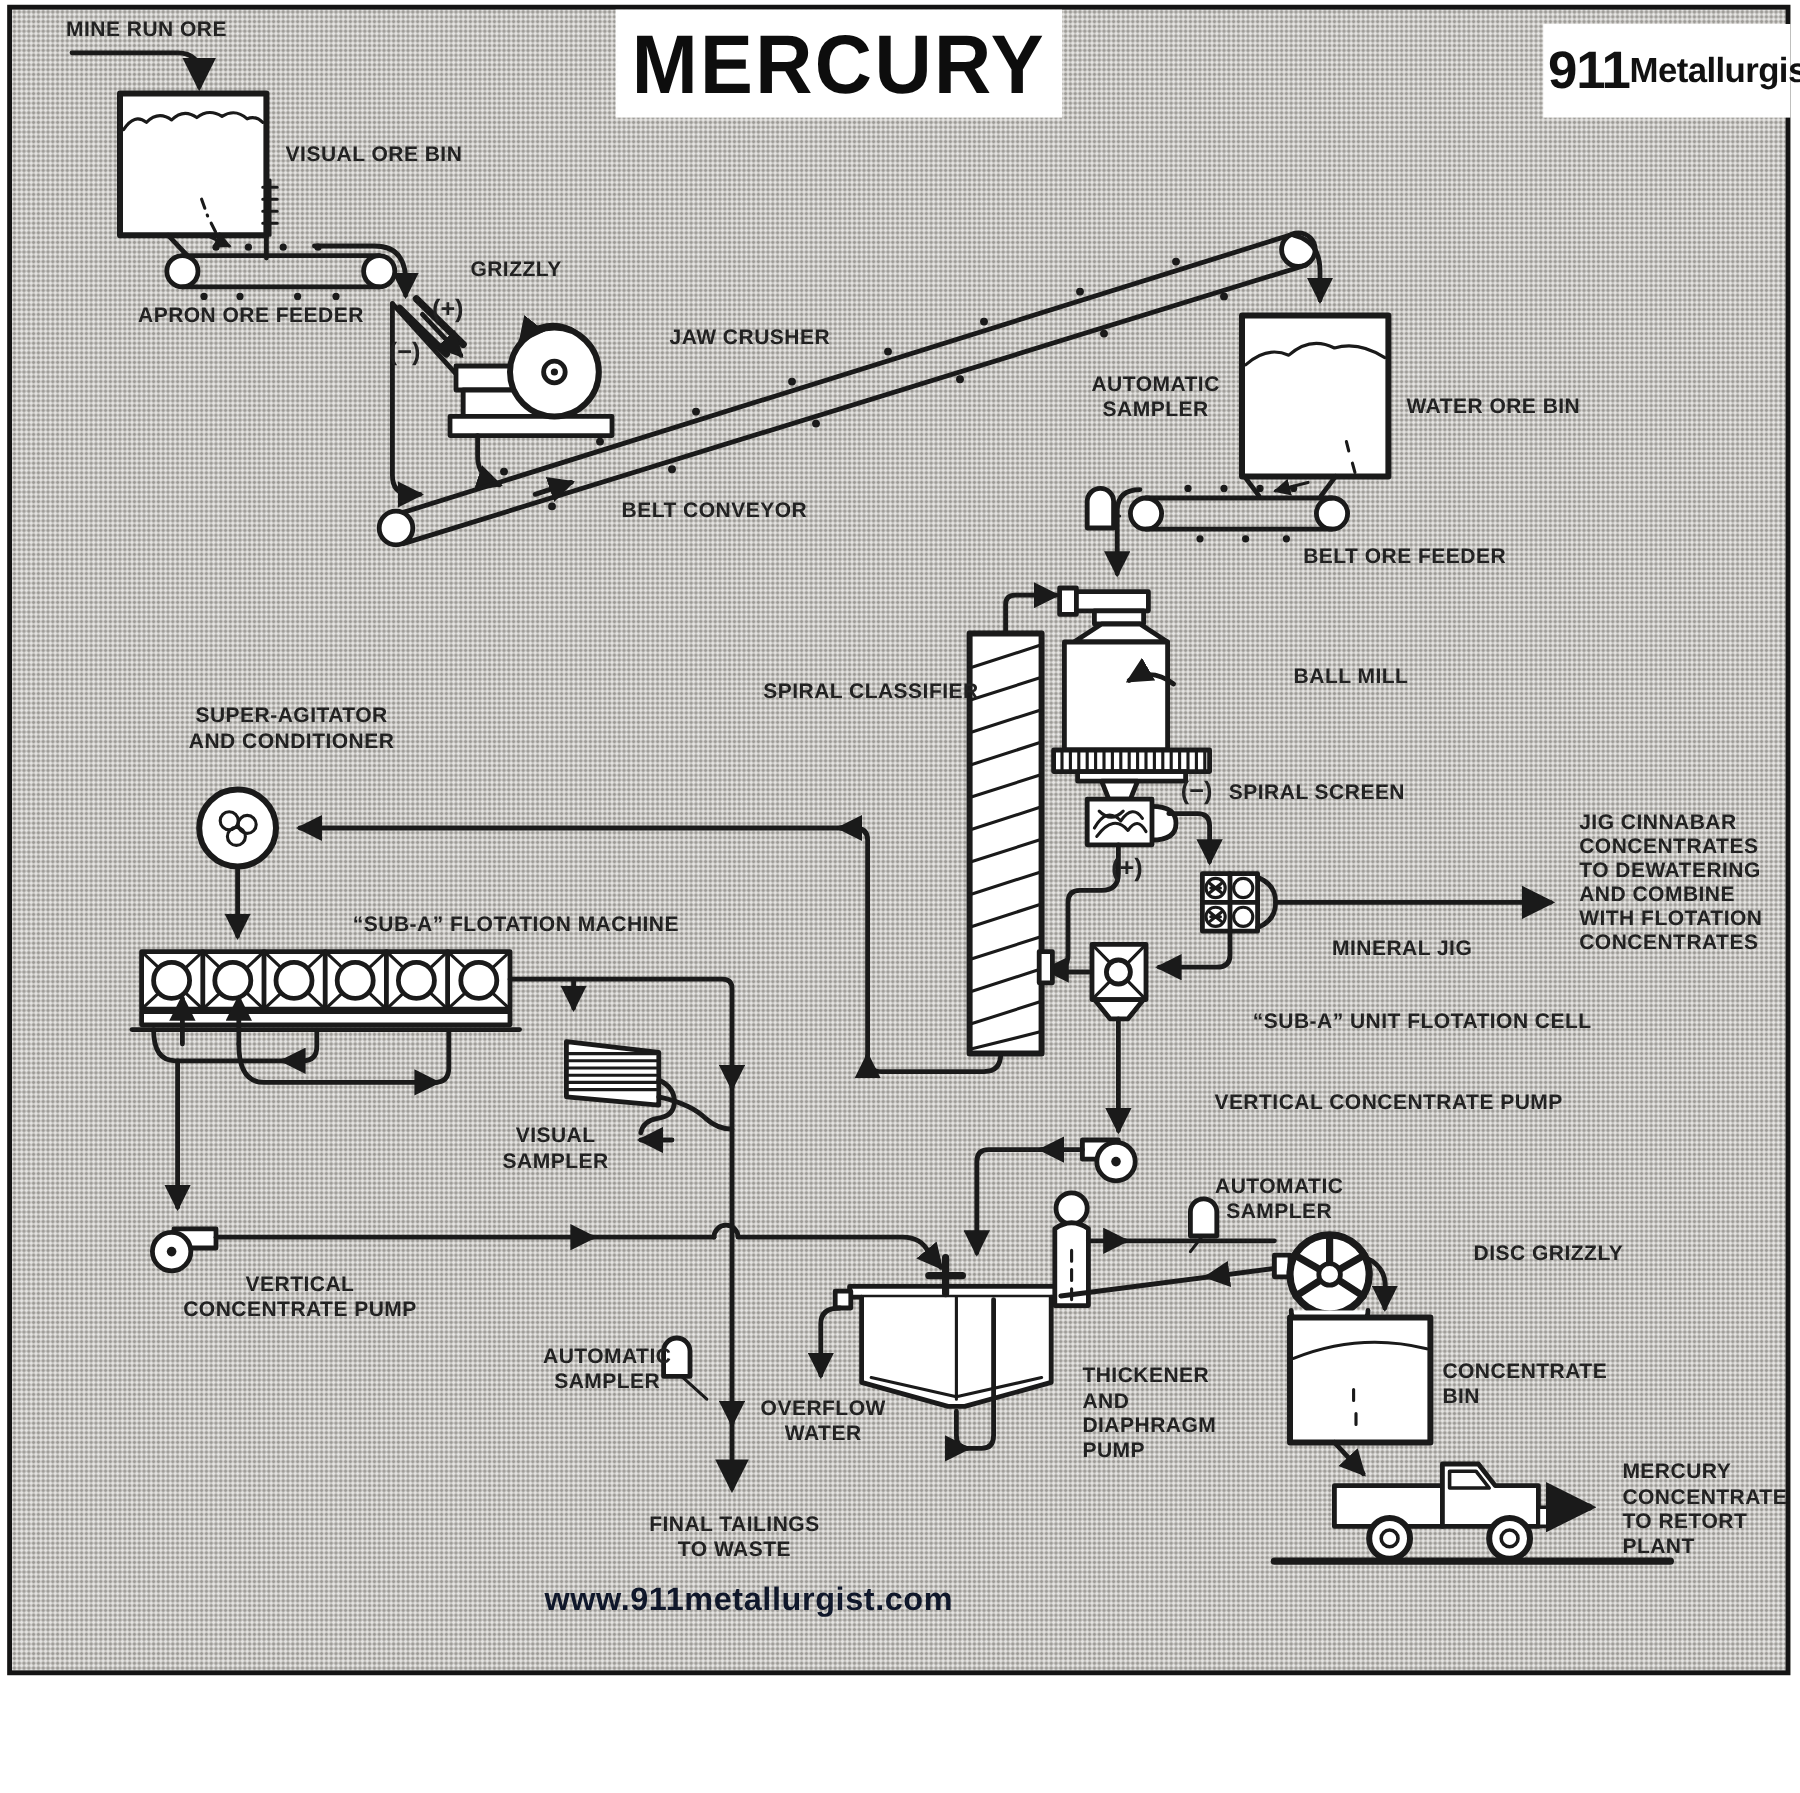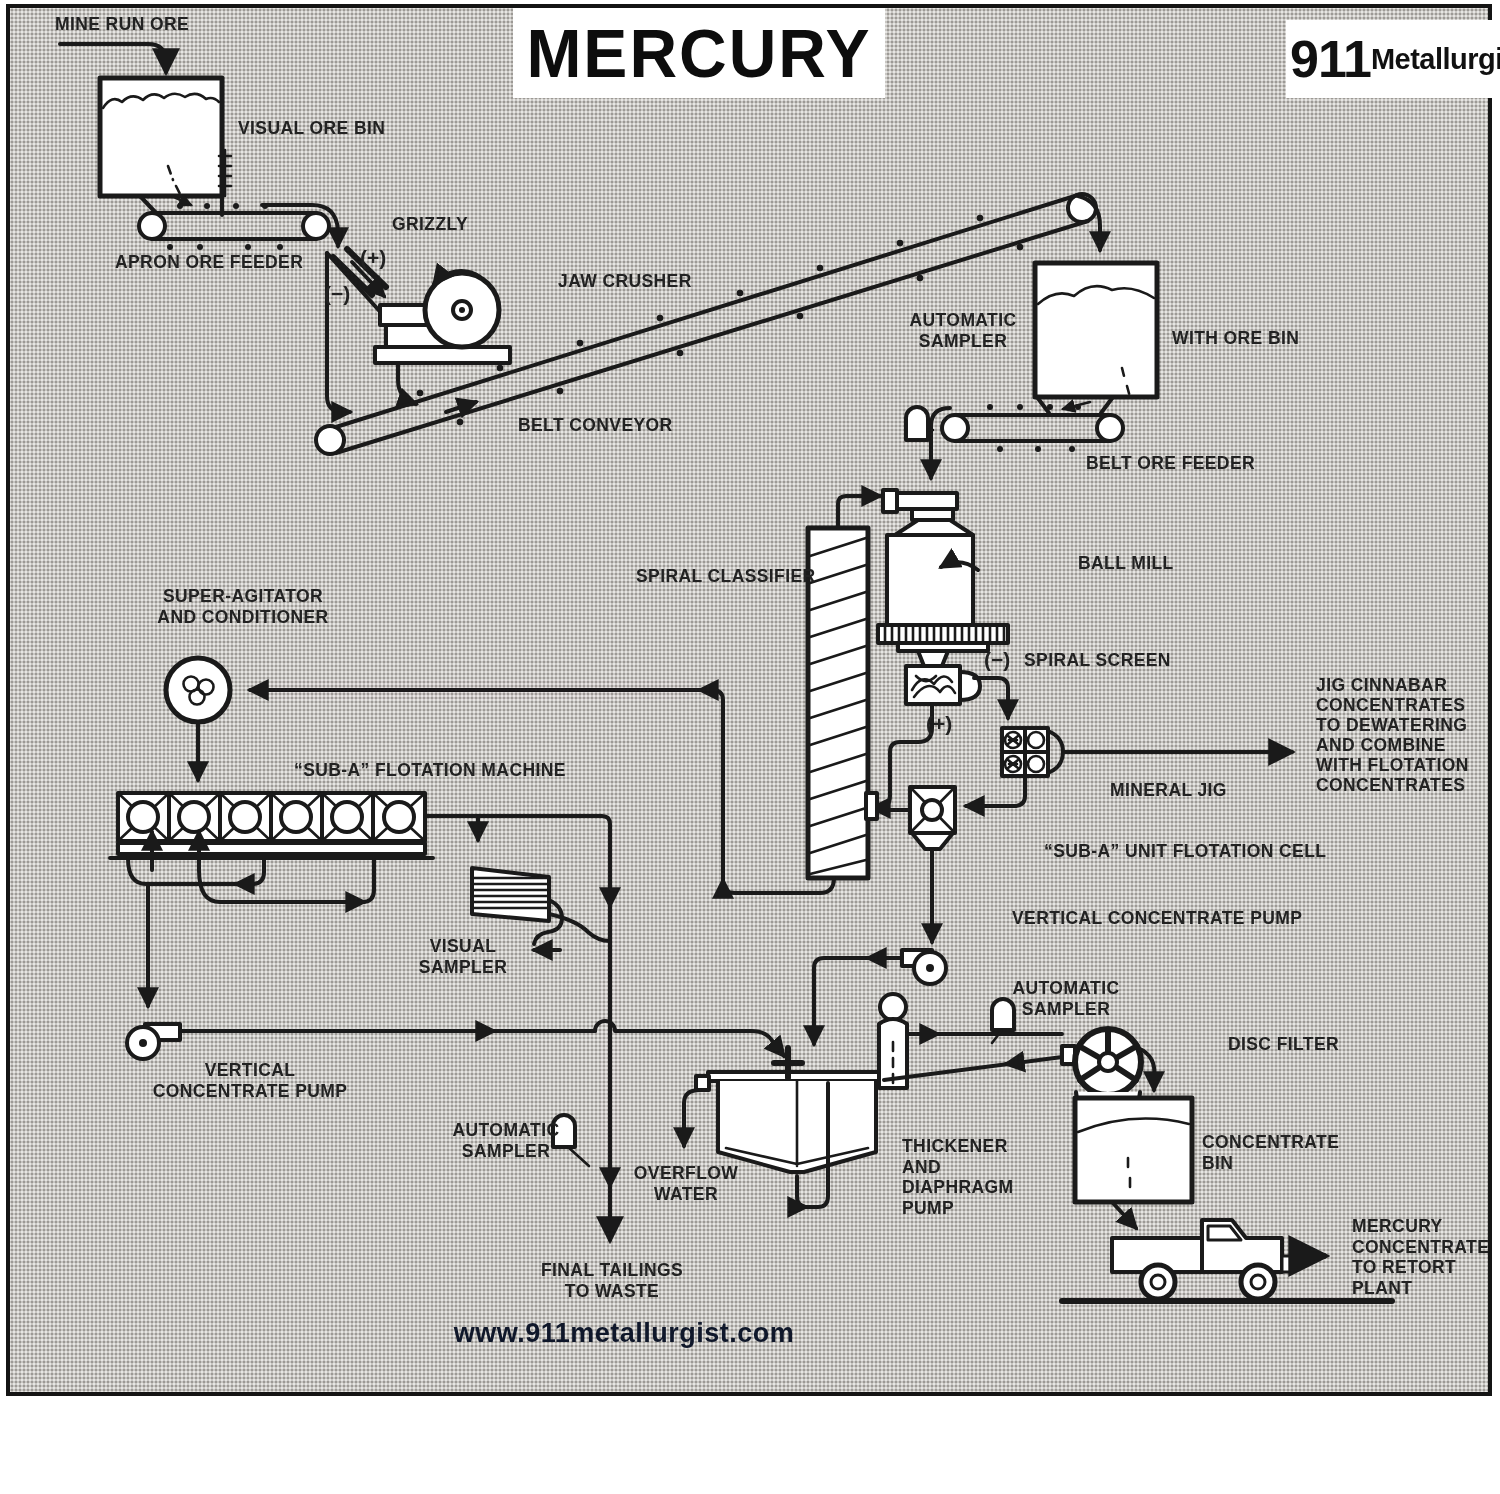--- a/index.html
+++ b/index.html
@@ -20,21 +20,21 @@
   .lbl{position:absolute;color:#222222;font-weight:bold;font-size:17.5px;line-height:1.18;
        letter-spacing:.4px;white-space:pre-line;}
   .ctr{transform:translateX(-50%);text-align:center;}
   .sign{font-size:21px;letter-spacing:0;}
   #title-box{position:absolute;left:513px;top:8px;width:372px;height:90px;background:#ffffff;
              display:flex;align-items:center;justify-content:center;}
   #title-box span{font-size:66px;font-weight:bold;letter-spacing:2px;color:#0d0d0d;
                   transform:scaleY(1.05);}
   #logo-box{position:absolute;left:1286px;top:20px;width:206px;height:78px;background:#ffffff;
             display:flex;align-items:center;}
-  #logo-num{font-size:52px;font-weight:bold;color:#111;margin-left:4px;letter-spacing:-1px;}
+  #logo-num{font-size:44px;font-weight:bold;color:#111;margin-left:4px;letter-spacing:-1px;}
   #logo-name{font-size:29px;font-weight:bold;color:#111;letter-spacing:-.5px;}
   #caption{position:absolute;left:739px;top:1438px;transform:translateX(-50%);
            font-size:41px;font-weight:bold;color:#111;letter-spacing:7px;word-spacing:16px;
            white-space:nowrap;}
   #website{position:absolute;left:624px;top:1318px;transform:translateX(-50%);
            font-size:27px;font-weight:bold;color:#0f172a;letter-spacing:.5px;}
   .jigtxt{line-height:1.14;}
 </style>
 </head>
 <body>
@@ -330,21 +330,21 @@
   <div class="lbl" style="left:55px;top:14px;">MINE RUN ORE</div>
   <div class="lbl" style="left:238px;top:118px;">VISUAL ORE BIN</div>
   <div class="lbl" style="left:115px;top:252px;">APRON ORE FEEDER</div>
   <div class="lbl" style="left:392px;top:214px;">GRIZZLY</div>
   <div class="lbl sign" style="left:360px;top:246px;">(+)</div>
   <div class="lbl sign" style="left:324px;top:282px;">(−)</div>
   <div class="lbl" style="left:558px;top:271px;">JAW CRUSHER</div>
   <div class="lbl" style="left:518px;top:415px;">BELT CONVEYOR</div>
   <div class="lbl ctr" style="left:963px;top:310px;">AUTOMATIC
 SAMPLER</div>
-  <div class="lbl" style="left:1172px;top:328px;">WITH ORE BIN</div>
+  <div class="lbl" style="left:1172px;top:328px;">WATER ORE BIN</div>
   <div class="lbl" style="left:1086px;top:453px;">BELT ORE FEEDER</div>
   <div class="lbl" style="left:1078px;top:553px;">BALL MILL</div>
   <div class="lbl" style="left:636px;top:566px;">SPIRAL CLASSIFIER</div>
   <div class="lbl" style="left:1024px;top:650px;">SPIRAL SCREEN</div>
   <div class="lbl sign" style="left:984px;top:648px;">(−)</div>
   <div class="lbl sign" style="left:926px;top:712px;">(+)</div>
   <div class="lbl ctr" style="left:243px;top:586px;">SUPER-AGITATOR
 AND CONDITIONER</div>
   <div class="lbl jigtxt" style="left:1316px;top:676px;width:175px;">JIG  CINNABAR
 CONCENTRATES
@@ -353,21 +353,21 @@
 WITH  FLOTATION
 CONCENTRATES</div>
   <div class="lbl" style="left:1110px;top:780px;">MINERAL JIG</div>
   <div class="lbl" style="left:294px;top:760px;">“SUB-A” FLOTATION MACHINE</div>
   <div class="lbl" style="left:1044px;top:841px;">“SUB-A” UNIT FLOTATION CELL</div>
   <div class="lbl" style="left:1012px;top:908px;">VERTICAL CONCENTRATE PUMP</div>
   <div class="lbl ctr" style="left:463px;top:936px;">VISUAL
 SAMPLER</div>
   <div class="lbl ctr" style="left:1066px;top:978px;">AUTOMATIC
 SAMPLER</div>
-  <div class="lbl" style="left:1228px;top:1034px;">DISC FILTER</div>
+  <div class="lbl" style="left:1228px;top:1034px;">DISC GRIZZLY</div>
   <div class="lbl ctr" style="left:250px;top:1060px;">VERTICAL
 CONCENTRATE PUMP</div>
   <div class="lbl ctr" style="left:506px;top:1120px;">AUTOMATIC
 SAMPLER</div>
   <div class="lbl ctr" style="left:686px;top:1163px;">OVERFLOW
 WATER</div>
   <div class="lbl" style="left:902px;top:1136px;border-radius:17px;">THICKENER
 AND
 DIAPHRAGM
 PUMP</div>

